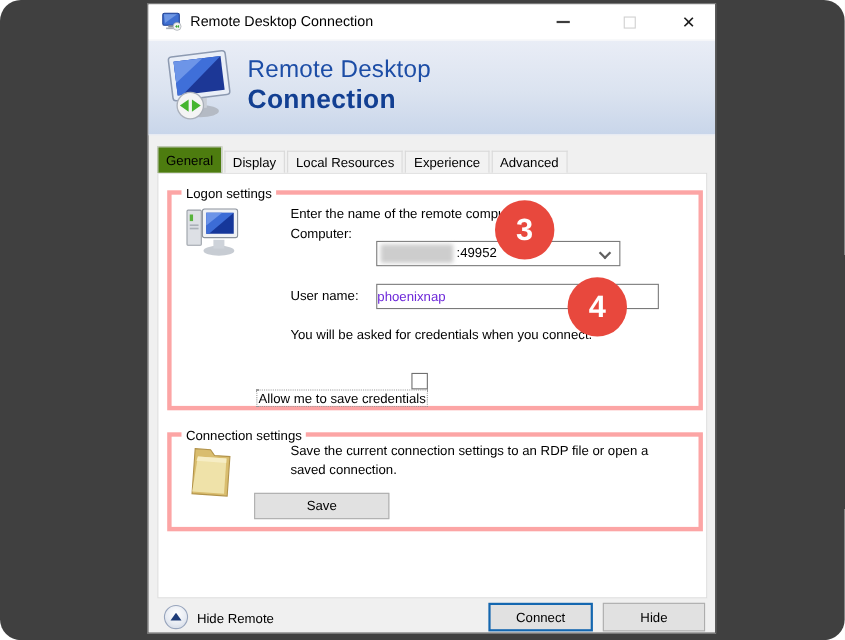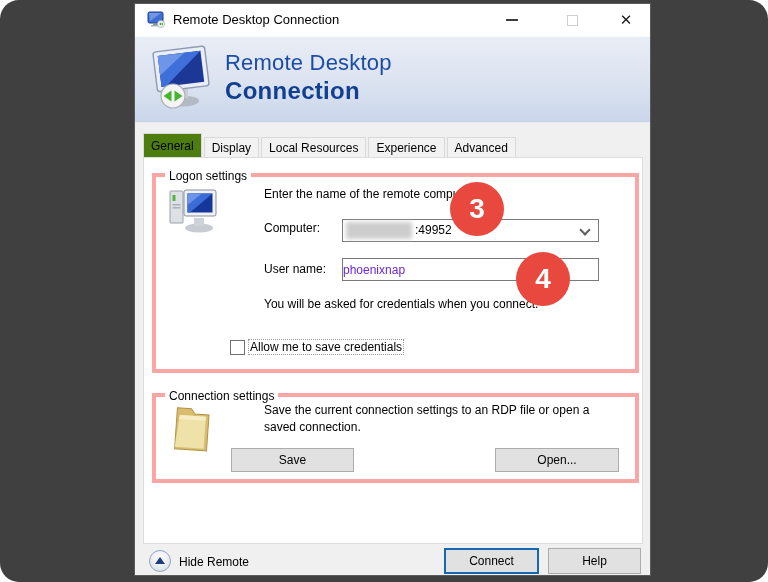--- a/index.html
+++ b/index.html
@@ -49,21 +49,21 @@
     background: #ffffff; border: 1px solid #dcdcdc; z-index: 2;
   }
   .groupbox { position: absolute; border: 4px solid #fca5a5; }
   .gb-logon { left: 8px; top: 15px; width: 487px; height: 200px; }
   .gb-conn  { left: 8px; top: 235px; width: 487px; height: 90px; }
   .gb-label { position: absolute; top: -8px; left: 9px; background: #ffffff; padding: 0 4px; font-size: 12px; color: #000; white-space: nowrap; }
 
   .txt { position: absolute; font-size: 12px; color: #000; white-space: nowrap; }
 
   .combo {
-    position: absolute; left: 198px; top: 61px; width: 257px; height: 23px;
+    position: absolute; left: 198px; top: 61px; width: 222px; height: 23px;
     background: #ffffff; border: 1px solid #7a7a7a;
   }
   .combo-redacted {
     position: absolute; left: 3px; top: 2px; width: 66px; height: 17px;
     background: #cdcdcd; filter: blur(2px); border-radius: 1px;
   }
   .combo-value { position: absolute; left: 72px; top: 3px; font-size: 12px; color: #000; }
   .combo-chevron {
     position: absolute; right: 9px; top: 6px; width: 8px; height: 8px;
     border-right: 2px solid #606060; border-bottom: 2px solid #606060;
@@ -77,21 +77,21 @@
   }
 
   .badge {
     position: absolute; width: 54px; height: 54px; border-radius: 50%;
     background: #e8483d; color: #ffffff; font-size: 28px; font-weight: bold;
     display: flex; align-items: center; justify-content: center; z-index: 5;
   }
   .badge-3 { left: 306px; top: 24px; }
   .badge-4 { left: 372px; top: 94px; }
 
-  .checkbox-row { position: absolute; left: 86px; top: 181px; display: flex; align-items: flex-end; }
+  .checkbox-row { position: absolute; left: 86px; top: 181px; display: flex; align-items: flex-end; flex-direction: column; }
   .cb-box { width: 15px; height: 15px; background: #fff; border: 1px solid #707070; }
   .cb-label { font-size: 12px; color: #000; margin-left: 3px; border: 1px dotted #9a9a9a; padding: 0 1px; white-space: nowrap; }
 
   .gbtn {
     position: absolute; top: 290px; width: 123px; height: 24px;
     background: #e1e1e1; border: 1px solid #adadad; font-size: 12px; color: #000;
     display: flex; align-items: center; justify-content: center;
   }
   .btn-save { left: 87px; }
   .btn-saveas { left: 219px; }
@@ -180,21 +180,21 @@
         <ellipse cx="31" cy="41" rx="14" ry="4.5" fill="#c7ccd3"></ellipse>
         <rect x="26" y="31" width="10" height="8" fill="#ced3da"></rect>
         <rect x="16" y="3" width="32" height="26" rx="2" fill="#f0f2f5" stroke="#8b929c"></rect>
         <rect x="19.5" y="6.5" width="25" height="19" fill="#16379a"></rect>
         <polygon points="19.5,6.5 44.5,6.5 22,25.5 19.5,25.5" fill="#3c6cd6"></polygon>
         <polygon points="19.5,6.5 34,6.5 19.5,18" fill="#6c94e8"></polygon>
       </svg>
 
       <div class="txt" style="left:120px; top:29px;">Enter the name of the remote computer.</div>
 
-      <div class="txt" style="left:120px; top:63px;">Computer:</div>
+      <div class="txt" style="left:120px; top:47px;">Computer:</div>
       <div class="combo">
         <div class="combo-redacted"></div>
         <div class="combo-value">:49952</div>
         <div class="combo-chevron"></div>
       </div>
       <div class="badge badge-3">3</div>
 
       <div class="txt" style="left:120px; top:104px;">User name:</div>
       <input class="textinput" type="text" value="phoenixnap" style="">
       <div class="badge badge-4">4</div>
@@ -215,24 +215,23 @@
           <path d="M6 5 h14 l4 5 h14 v36 h-32 z" fill="#d9bd6e" stroke="#b2934a" stroke-width="1"></path>
           <path d="M9 12 h26 v32 h-29 z" fill="#efe2a9"></path>
           <path d="M9 12 h26 v4 h-27 z" fill="#f6edc4"></path>
         </g>
       </svg>
 
       <div class="txt" style="left:120px; top:245px;">Save the current connection settings to an RDP file or open a</div>
       <div class="txt" style="left:120px; top:262px;">saved connection.</div>
 
       <div class="gbtn btn-save">Save</div>
-      <div class="gbtn btn-open">Open...</div>
     </div>
 
     <div class="hide-circle">
       <div class="up-triangle"></div>
     </div>
     <div class="hide-label">Hide Remote</div>
     <div class="fbtn btn-connect">Connect</div>
-    <div class="fbtn btn-help">Help</div>
+    <div class="fbtn btn-help">Hide</div>
 
   </div>
 </div>
 
 </body></html>

